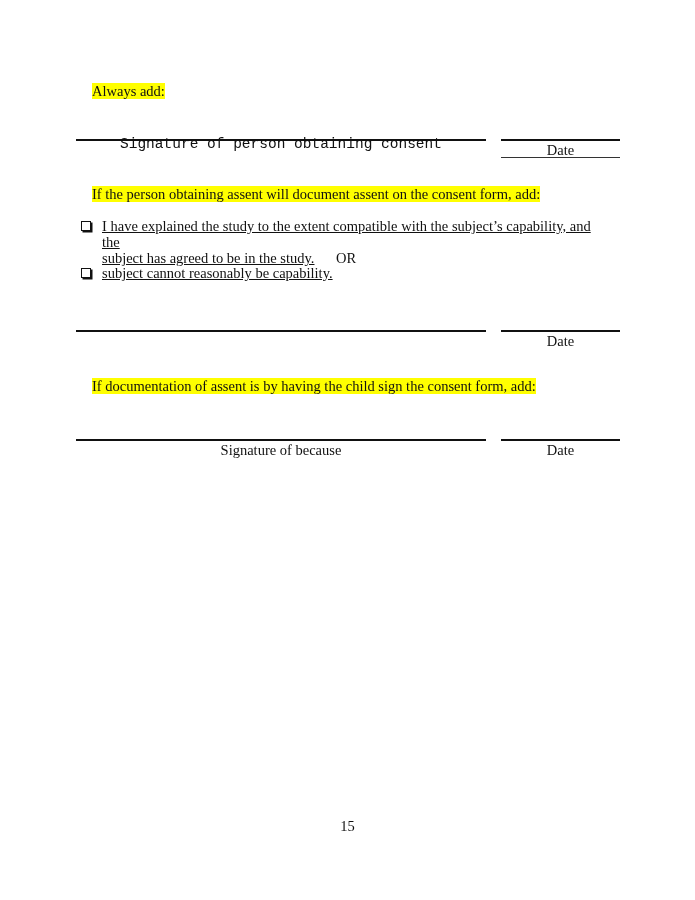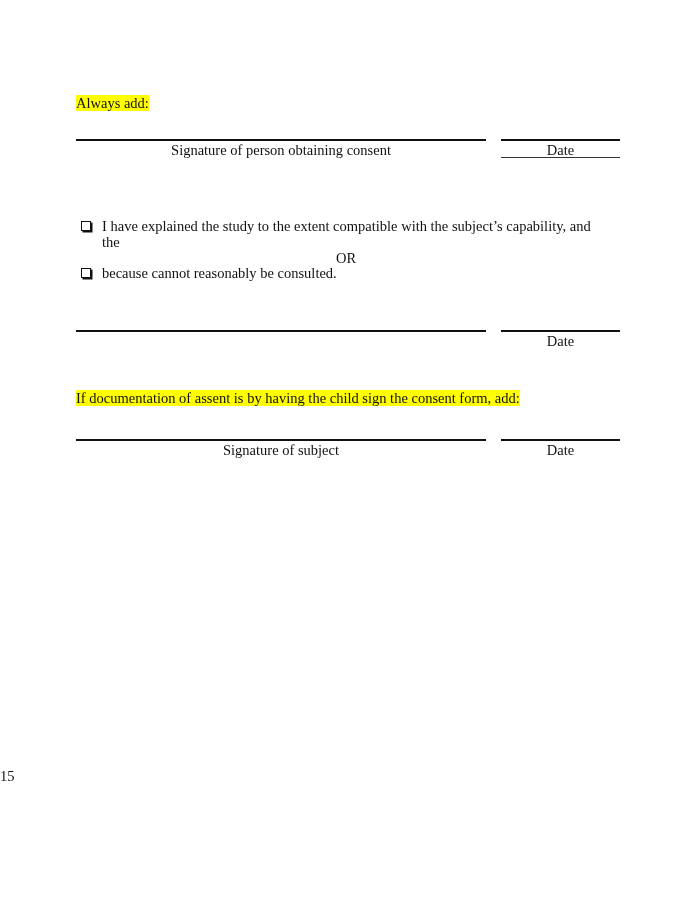--- a/index.html
+++ b/index.html
@@ -22,21 +22,21 @@
       width: 695px;
       height: 900px;
       background: #ffffff;
     }
     .abs { position: absolute; }
     .hl {
       background: #ffff00;
       line-height: 17px;
       white-space: nowrap;
     }
-    .heading { left: 76px; margin-top: 12px; }
+    .heading { left: 92px; }
 
     .sig-line {
       position: absolute;
       height: 0;
       border-top: 2px solid #111;
     }
     .thin-line {
       position: absolute;
       height: 0;
       border-top: 1px solid #333;
@@ -62,75 +62,81 @@
       height: 8px;
       border: 1px solid #111;
       background: #fff;
       box-shadow: 1.5px 1.5px 0 #111;
     }
     .check-text {
       position: absolute;
       left: 21px;
       top: 0;
       width: 500px;
+      text-decoration: underline;
     }
     .or-text {
       position: absolute;
       left: 336px;
       top: 250px;
       line-height: 16px;
     }
     .page-number {
       position: absolute;
       left: 0;
       width: 695px;
-      top: 768px;
+      top: 818px;
+      text-align: center;
       line-height: 17px;
     }
   </style>
 </head>
 <body>
 
 <div class="page">
 
   <div class="abs heading" style="top:83px;">
     <span class="hl">Always add:</span>
   </div>
 
   <div class="sig-line" style="left:76px; width:410px; top:139px;"></div>
   <div class="sig-line" style="left:501px; width:119px; top:139px;"></div>
-  <div class="sig-label" style="left:76px; width:410px; top:142px;">Signature of person obtaining consent</div>
+  <div class="sig-label" style="left:76px; width:410px; top:136px;font-family:Liberation Mono, monospace;">Signature of person obtaining consent</div>
   <div class="sig-label" style="left:501px; width:119px; top:142px;">Date</div>
   <div class="thin-line" style="left:501px; width:119px; top:157px;"></div>
 
+  <div class="abs heading" style="top:186px;">
+    <span class="hl">If the person obtaining assent will document assent on the consent form, add:</span>
+  </div>
 
   <div class="check-item" style="top:218px; height:34px;">
     <span class="checkbox"></span>
     <div class="check-text">
       <div>I have explained the study to the extent compatible with the subject’s capability, and the</div>
+      <div>subject has agreed to be in the study.</div>
     </div>
   </div>
 
   <div class="or-text">OR</div>
 
   <div class="check-item" style="top:265px; height:34px;">
     <span class="checkbox"></span>
     <div class="check-text">
-      <div>because cannot reasonably be consulted.</div>
+      <div>subject cannot reasonably be capability.</div>
     </div>
   </div>
 
   <div class="sig-line" style="left:76px; width:410px; top:330px;"></div>
   <div class="sig-line" style="left:501px; width:119px; top:330px;"></div>
   <div class="sig-label" style="left:501px; width:119px; top:333px;">Date</div>
 
   <div class="abs heading" style="top:378px;">
     <span class="hl">If documentation of assent is by having the child sign the consent form, add:</span>
   </div>
 
   <div class="sig-line" style="left:76px; width:410px; top:439px;"></div>
   <div class="sig-line" style="left:501px; width:119px; top:439px;"></div>
-  <div class="sig-label" style="left:76px; width:410px; top:442px;">Signature of subject</div>
+  <div class="sig-label" style="left:76px; width:410px; top:442px;">Signature of because</div>
   <div class="sig-label" style="left:501px; width:119px; top:442px;">Date</div>
 
   <div class="page-number">15</div>
 
 </div>
 
 </body></html>

